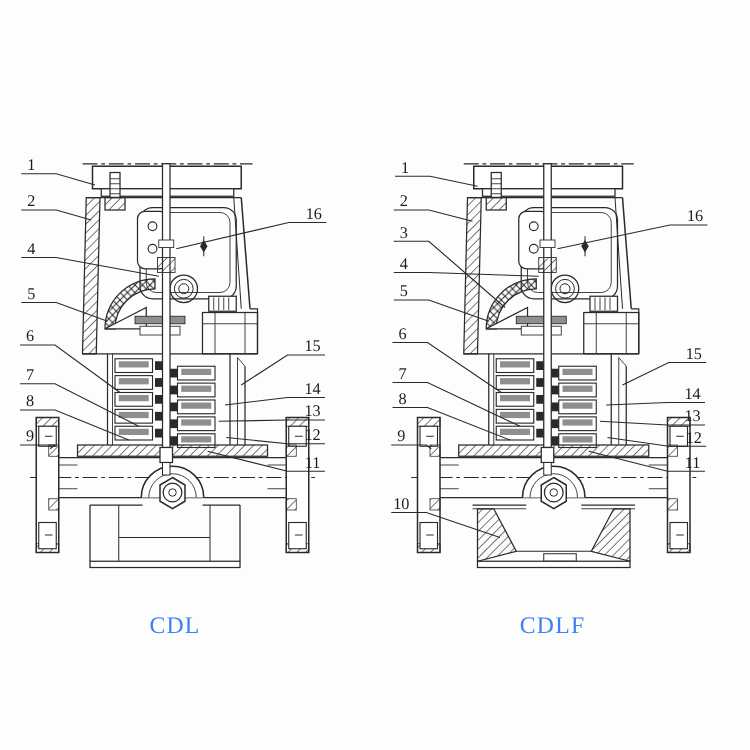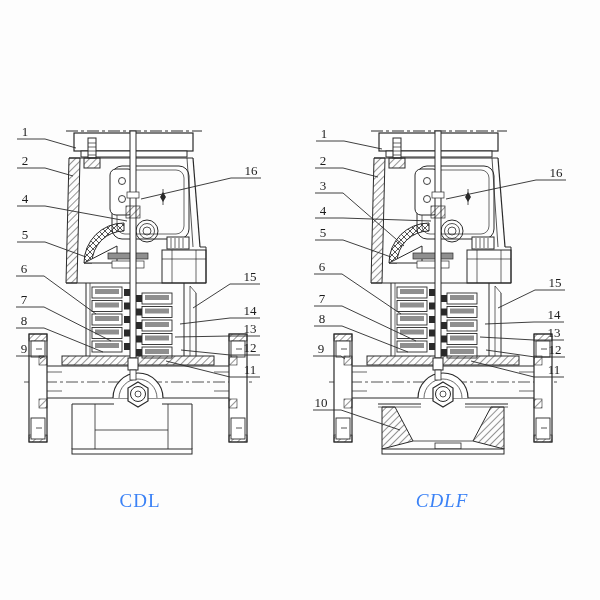--- a/index.html
+++ b/index.html
@@ -3,21 +3,21 @@
 <meta charset="utf-8">
 <style>
   html,body{margin:0;padding:0;}
   body{width:600px;height:600px;background:#fdfdfd;position:relative;overflow:hidden;
        font-family:"Liberation Serif", serif;}
   .stage{position:absolute;left:0;top:0;width:600px;height:600px;}
   svg{position:absolute;left:0;top:0;}
   .caption{position:absolute;top:466px;transform:translateX(-50%);
            font-size:19px;letter-spacing:1px;color:#3b82f6;margin-top:24px;}
   .caption.cdl{left:140px;}
-  .caption.cdlf{left:442px;font-style:italic;}
+  .caption.cdlf{left:442px;}
 </style>
 </head>
 <body>
 
 <div class="stage">
   <svg id="dwg" width="600" height="600" viewBox="0 0 600 600">
     <defs>
       <pattern id="hatch" width="5" height="5" patternUnits="userSpaceOnUse" patternTransform="rotate(45)">
         <line x1="0" y1="0" x2="0" y2="5" stroke="#2a2a2a" stroke-width="1"></line>
       </pattern>

